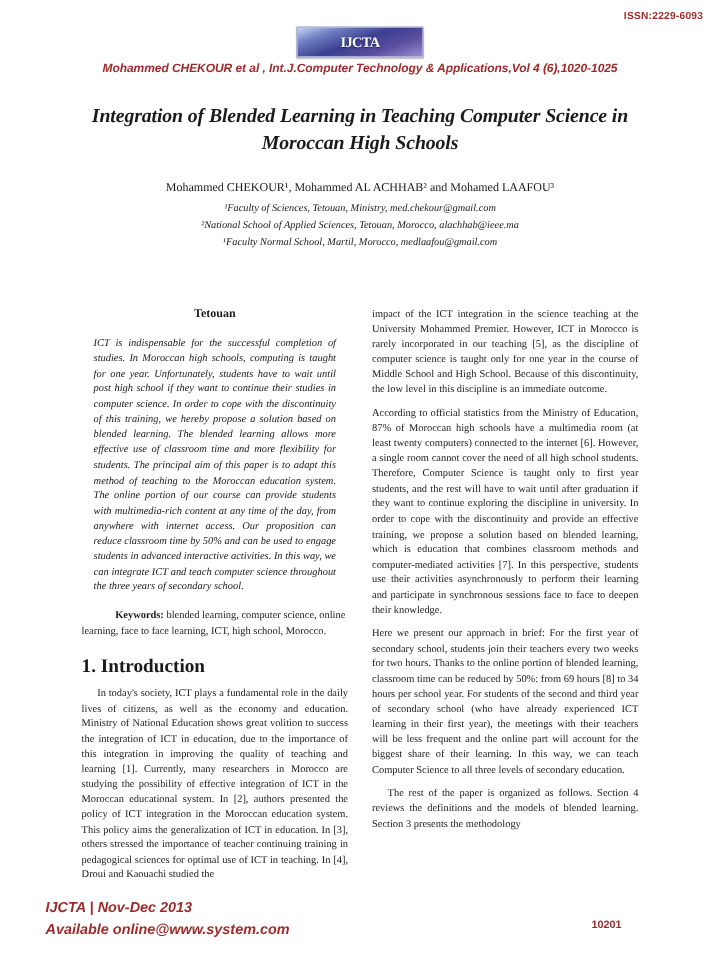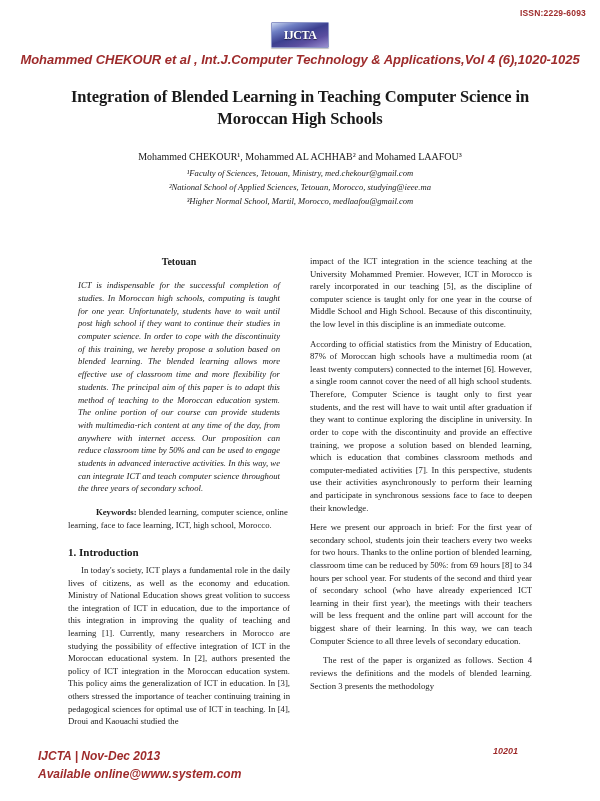--- a/index.html
+++ b/index.html
@@ -38,20 +38,21 @@
   }
   .logo {
     display: inline-block;
     width: 56px;
     height: 24px;
     background: linear-gradient(160deg, #c9d6f0 0%, #6f7fc4 22%, #3c3f8f 48%, #5b4ea0 72%, #9a8fd0 100%);
     border: 1px solid #8e96c8;
     border-radius: 1px;
     position: relative;
     box-shadow: 0 1px 1px rgba(0,0,0,0.25);
+    padding-left: 48px;
   }
   .logo-text {
     position: absolute;
     top: 0; left: 0; right: 0; bottom: 0;
     display: flex;
     align-items: center;
     justify-content: center;
     font-family: "Liberation Serif", serif;
     font-weight: bold;
     font-size: 12px;
@@ -61,36 +62,37 @@
   }
   .runhead {
     position: absolute;
     top: 52px;
     left: 0;
     width: 100%;
     text-align: center;
     font-family: "Liberation Sans", sans-serif;
     font-style: italic;
     font-weight: bold;
-    font-size: 13px;
+    font-size: 10px;
     color: #9e2b2b;
     letter-spacing: -0.05px;
   }
 
   
   .title {
     position: absolute;
     top: 86px;
     left: 70px;
     width: 460px;
     text-align: center;
     font-size: 16.5px;
     font-weight: bold;
     line-height: 1.32;
     letter-spacing: -0.1px;
+    font-style: italic;
   }
   .authors {
     position: absolute;
     top: 150px;
     left: 60px;
     width: 480px;
     text-align: center;
     font-size: 10px;
     line-height: 1.35;
   }
@@ -120,21 +122,21 @@
   .sec-head {
     text-align: center;
     font-weight: bold;
     font-size: 10px;
     margin: 0 0 9px 0;
     font-family: "Liberation Serif", serif;
   }
   .sec-head-left {
     text-align: left;
     font-weight: bold;
-    font-size: 11px;
+    font-size: 16px;
     margin: 14px 0 3px 0;
   }
   .abstract-p {
     font-style: italic;
     margin: 10px;
     text-align: justify;
     line-height: 1.46;
   }
   .kw {
     margin: 11px 0 0 0;
@@ -157,23 +159,22 @@
     font-family: "Liberation Sans", sans-serif;
     font-style: italic;
     font-weight: bold;
     font-size: 12px;
     color: #9e2b2b;
     line-height: 1.45;
   }
   .footer-page {
     position: absolute;
     right: 82px;
-    bottom: 45px;
-    font-family: "Liberation Sans", sans-serif;
-    font-style: italic;
+    bottom: 26px;
+    font-family: "Liberation Sans", sans-serif;
     font-weight: bold;
     font-size: 9px;
     color: #9e2b2b;
   }
 </style>
 </head>
 <body>
 
 <div class="page">
 
@@ -186,22 +187,22 @@
   </div>
 
   <div class="runhead">Mohammed CHEKOUR et al , Int.J.Computer Technology &amp; Applications,Vol 4 (6),1020-1025</div>
 
   <div class="title">Integration of Blended Learning in Teaching Computer Science in Moroccan High Schools</div>
 
   <div class="authors">Mohammed CHEKOUR¹, Mohammed AL ACHHAB² and Mohamed LAAFOU³</div>
 
   <div class="affils">
     <div>¹Faculty of Sciences, Tetouan, Ministry, med.chekour@gmail.com</div>
-    <div>²National School of Applied Sciences, Tetouan, Morocco, studying@ieee.ma</div>
-    <div>³Higher Normal School, Martil, Morocco, medlaafou@gmail.com</div>
+    <div>²National School of Applied Sciences, Tetouan, Morocco, alachhab@ieee.ma</div>
+    <div>¹Faculty Normal School, Martil, Morocco, medlaafou@gmail.com</div>
   </div>
 
   <div class="col col-left">
     <div class="sec-head">Tetouan</div>
     <p class="abstract-p">ICT is indispensable for the successful completion of studies. In Moroccan high schools, computing is taught for one year. Unfortunately, students have to wait until post high school if they want to continue their studies in computer science. In order to cope with the discontinuity of this training, we hereby propose a solution based on blended learning. The blended learning allows more effective use of classroom time and more flexibility for students. The principal aim of this paper is to adapt this method of teaching to the Moroccan education system. The online portion of our course can provide students with multimedia-rich content at any time of the day, from anywhere with internet access. Our proposition can reduce classroom time by 50% and can be used to engage students in advanced interactive activities. In this way, we can integrate ICT and teach computer science throughout the three years of secondary school.</p>
     <p class="kw"><b>Keywords:</b><span> blended learning, computer science, online learning, face to face learning, ICT, high school, Morocco.</span></p>
     <div class="sec-head-left">1. Introduction</div>
     <p class="body indent">In today's society, ICT plays a fundamental role in the daily lives of citizens, as well as the economy and education. Ministry of National Education shows great volition to success the integration of ICT in education, due to the importance of this integration in improving the quality of teaching and learning [1]. Currently, many researchers in Morocco are studying the possibility of effective integration of ICT in the Moroccan educational system. In [2], authors presented the policy of ICT integration in the Moroccan education system. This policy aims the generalization of ICT in education. In [3], others stressed the importance of teacher continuing training in pedagogical sciences for optimal use of ICT in teaching. In [4], Droui and Kaouachi studied the</p>
   </div>
 

